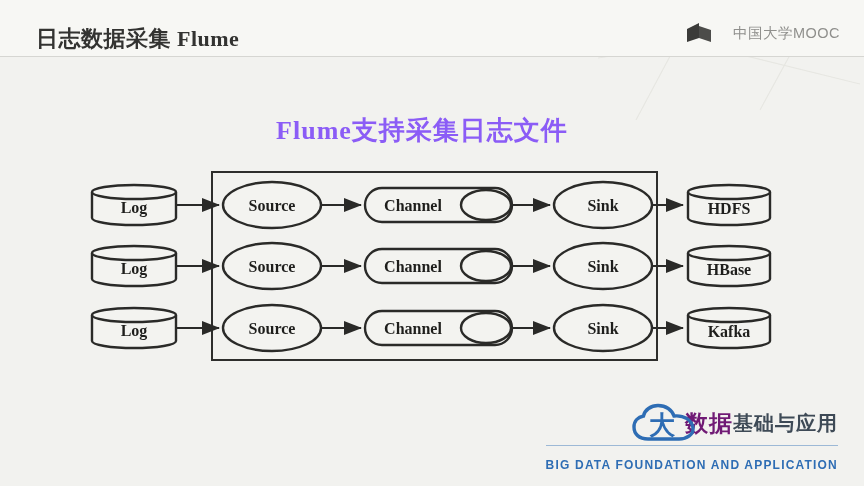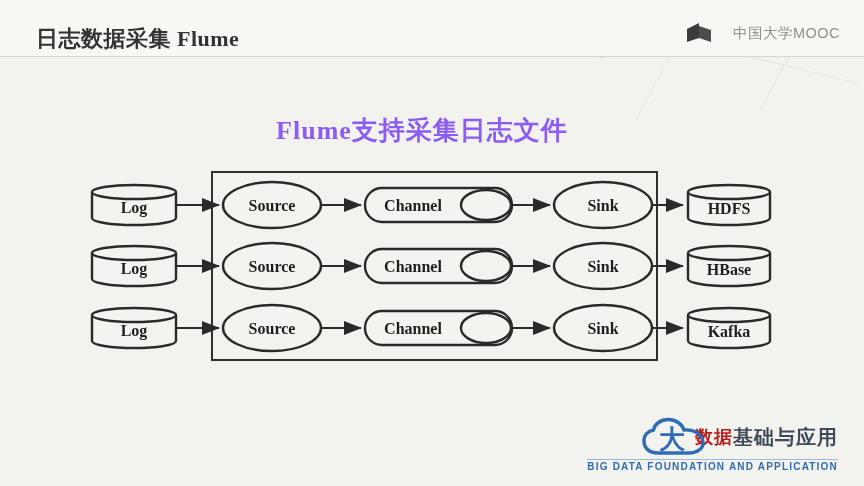--- a/index.html
+++ b/index.html
@@ -46,28 +46,28 @@
   .footer-logo{
     position:absolute;right:26px;bottom:14px;z-index:3;
     display:flex;flex-direction:column;align-items:flex-end;
   }
   .footer-logo-row{display:flex;align-items:center;}
   .cloud-wrap{position:relative;width:66px;height:42px;}
   .cloud-char{
     position:absolute;left:18px;top:6px;font-size:26px;font-weight:bold;color:#2e6db4;
   }
   .logo-blue{
-    font-size:18px;font-weight:bold;color:#b91c1c;margin-left:-12px;letter-spacing:1px;
+    font-size:23px;font-weight:bold;color:#701a75;margin-left:-12px;letter-spacing:1px;
   }
   .logo-dark{
     font-size:20px;font-weight:bold;color:#3e4a56;letter-spacing:1px;
   }
   .logo-subtitle{
-    margin-top:1px;font-size:10px;color:#2e6db4;letter-spacing:1.2px;font-weight:bold;
-    border-top:1px solid #9db9d6;padding-top:1px;
+    margin-top:1px;font-size:12px;color:#2e6db4;letter-spacing:1.2px;font-weight:bold;
+    border-top:1px solid #9db9d6;padding-top:12px;
   }
 </style>
 </head>
 <body>
 
 <svg class="bg-pattern" width="864" height="486" viewBox="0 0 864 486">
   <g stroke="#e6e6e1" stroke-width="1.2" opacity="0.9">
     <line x1="520" y1="0" x2="860" y2="84"></line>
     <line x1="598" y1="58" x2="864" y2="18"></line>
     <line x1="700" y1="0" x2="636" y2="120"></line>

